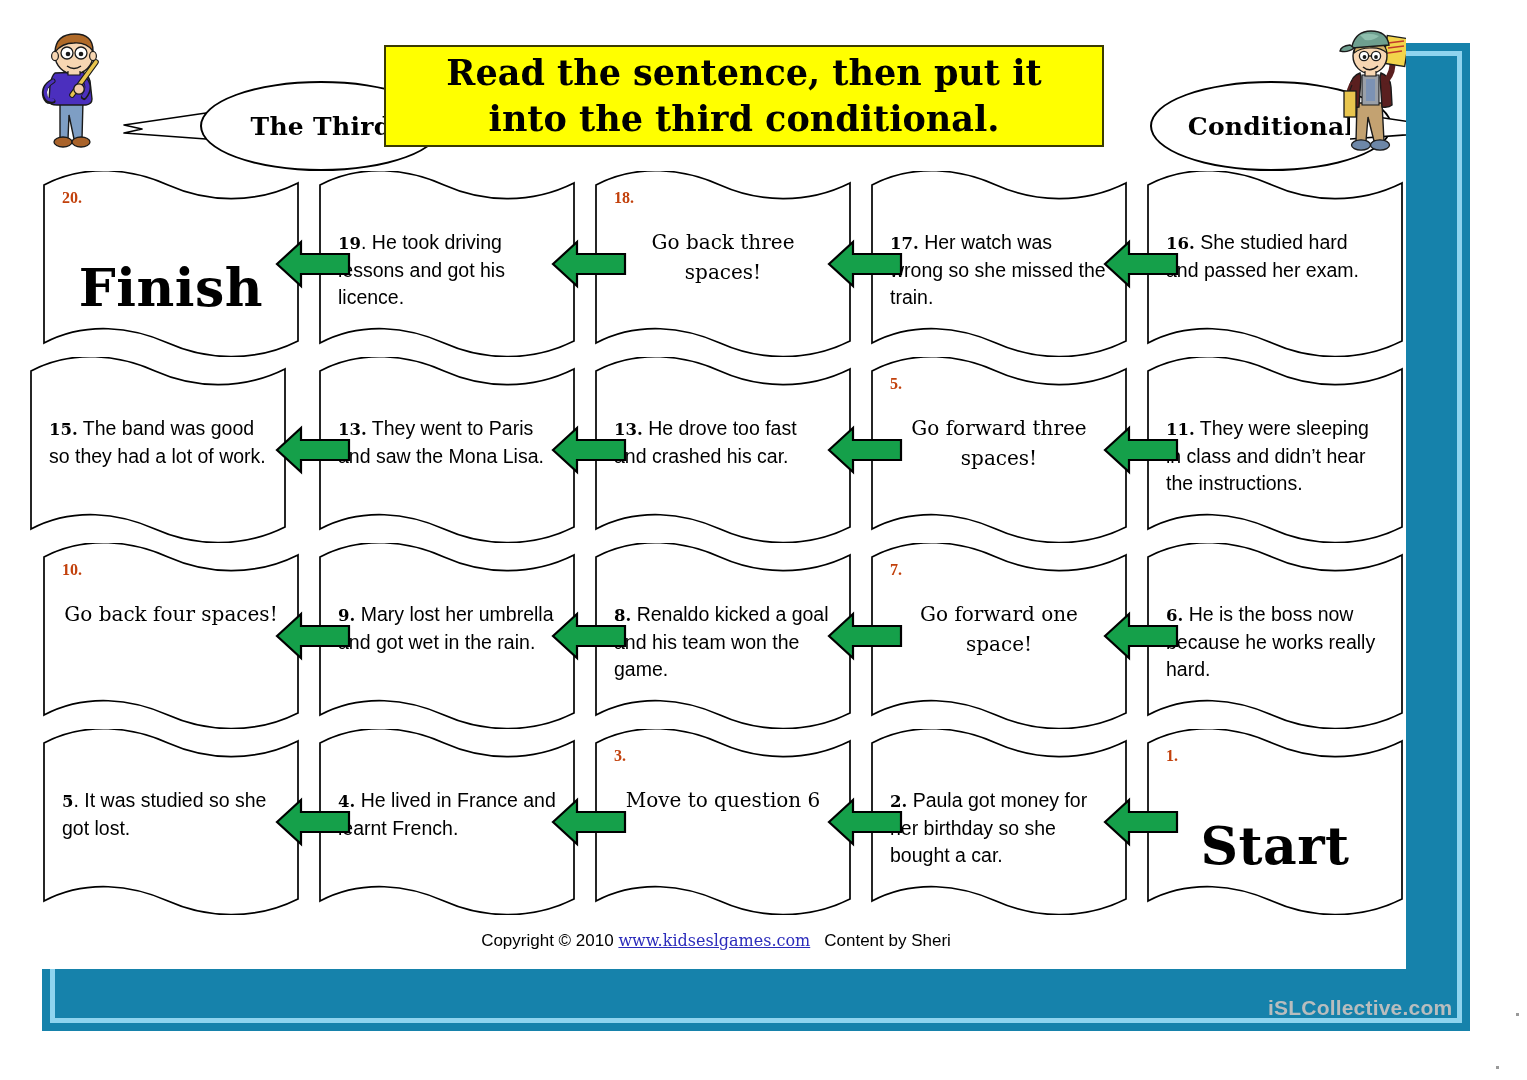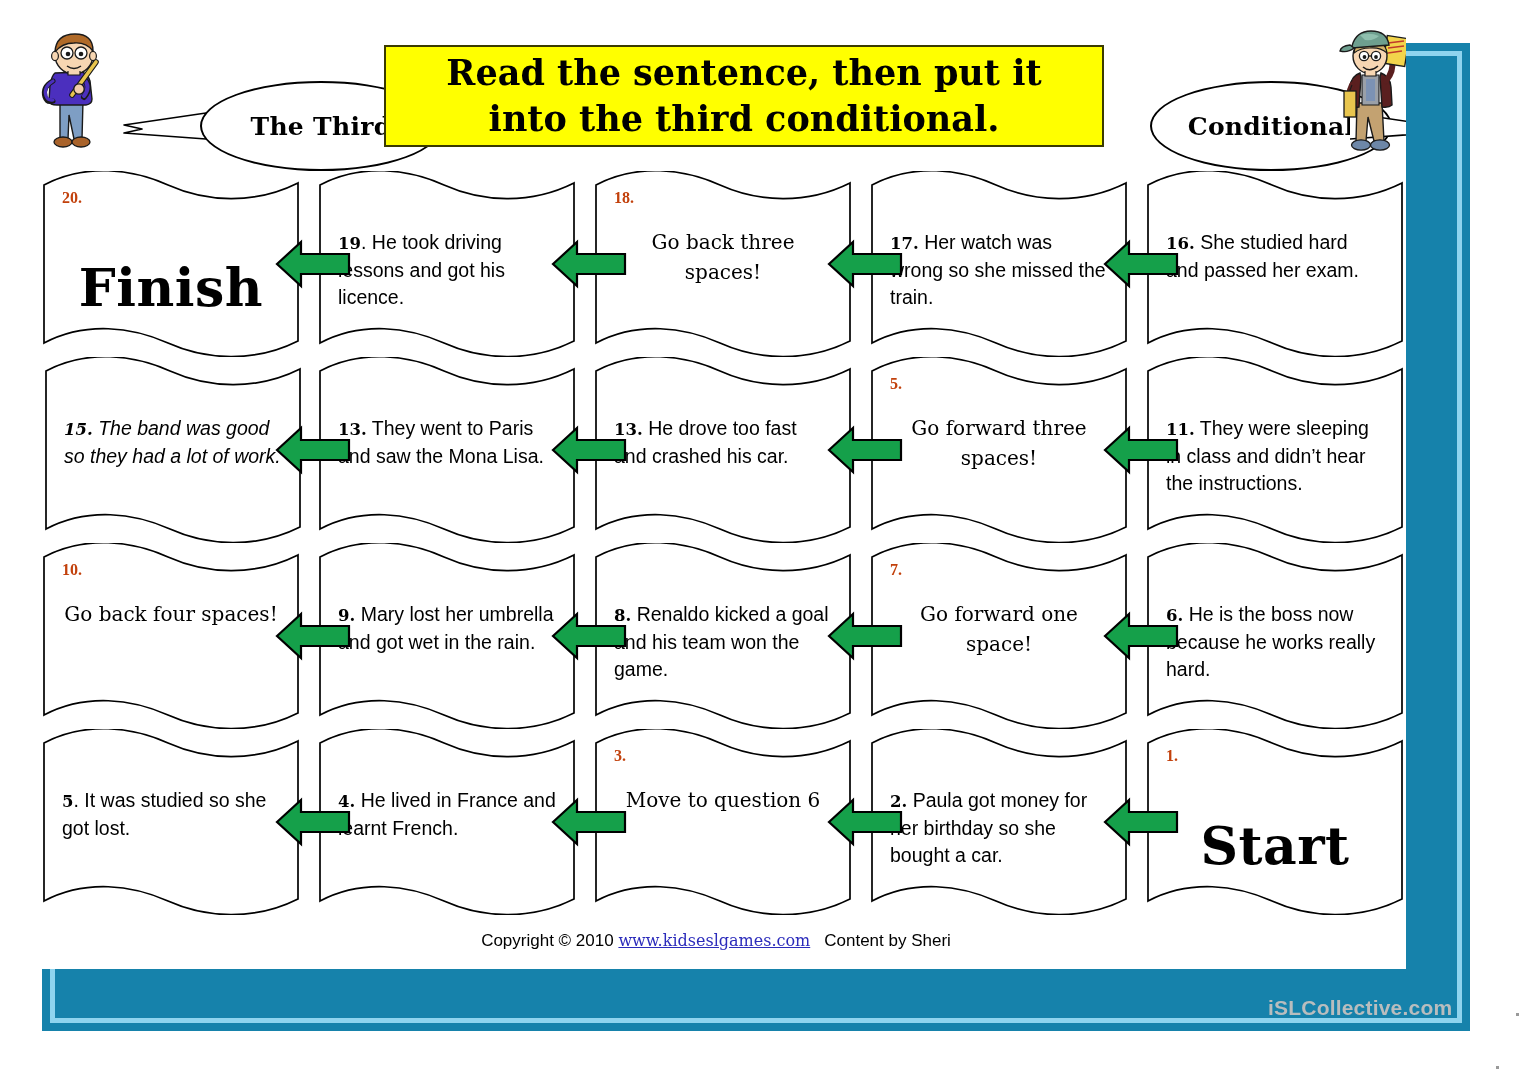--- a/index.html
+++ b/index.html
@@ -390,21 +390,21 @@
           <path d="M3,28 L27,6 L27,18 L75,18 L75,38 L27,38 L27,50 Z" fill="#15a04a" stroke="#000000" stroke-width="2.2" stroke-linejoin="miter"></path>
         </svg>
         <svg class="arrow" viewBox="0 0 78 56" style="left: 800px;">
           <path d="M3,28 L27,6 L27,18 L75,18 L75,38 L27,38 L27,50 Z" fill="#15a04a" stroke="#000000" stroke-width="2.2" stroke-linejoin="miter"></path>
         </svg>
         <svg class="arrow" viewBox="0 0 78 56" style="left: 1076px;">
           <path d="M3,28 L27,6 L27,18 L75,18 L75,38 L27,38 L27,50 Z" fill="#15a04a" stroke="#000000" stroke-width="2.2" stroke-linejoin="miter"></path>
         </svg>
       </div>
       <div class="board-row">
-        <div class="cell" style="left: 16px; font-style: italic;">
+        <div class="cell" style="left: 1px;">
           <svg class="banner-svg" viewBox="0 0 262 186">
             <path d="M4,14 C46,-8 92,-2 128,14 C166,31 214,34 258,12 L258,170 C214,192 166,189 128,172 C92,156 46,150 4,172 Z" fill="#ffffff" stroke="#000000" stroke-width="1.7"></path>
           </svg>
           <div class="cell-content">
             <div class="cell-text"><span class="num-inline">15.</span><span> The band was good so they had a lot of work.</span></div>
           </div>
         </div>
         <div class="cell" style="left: 290px;">
           <svg class="banner-svg" viewBox="0 0 262 186">
             <path d="M4,14 C46,-8 92,-2 128,14 C166,31 214,34 258,12 L258,170 C214,192 166,189 128,172 C92,156 46,150 4,172 Z" fill="#ffffff" stroke="#000000" stroke-width="1.7"></path>

